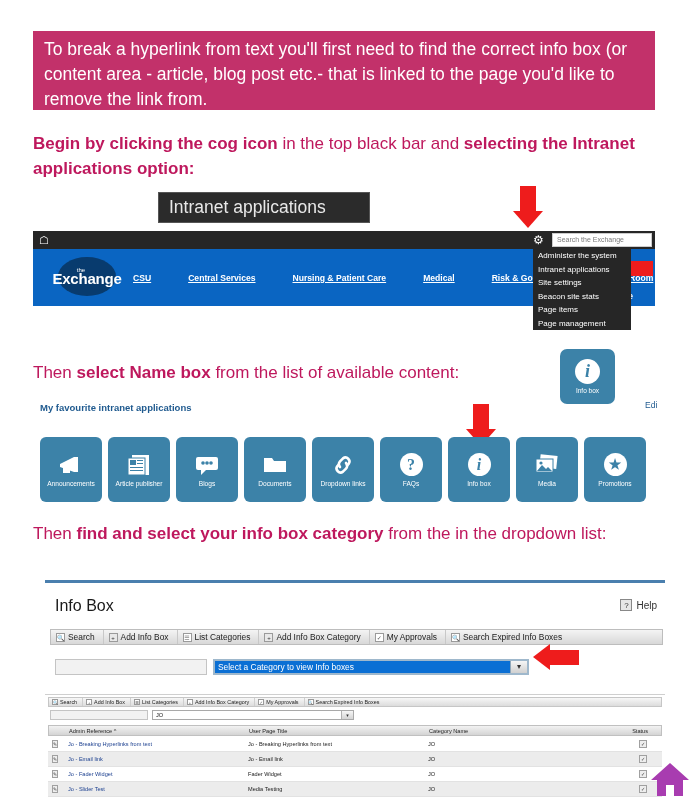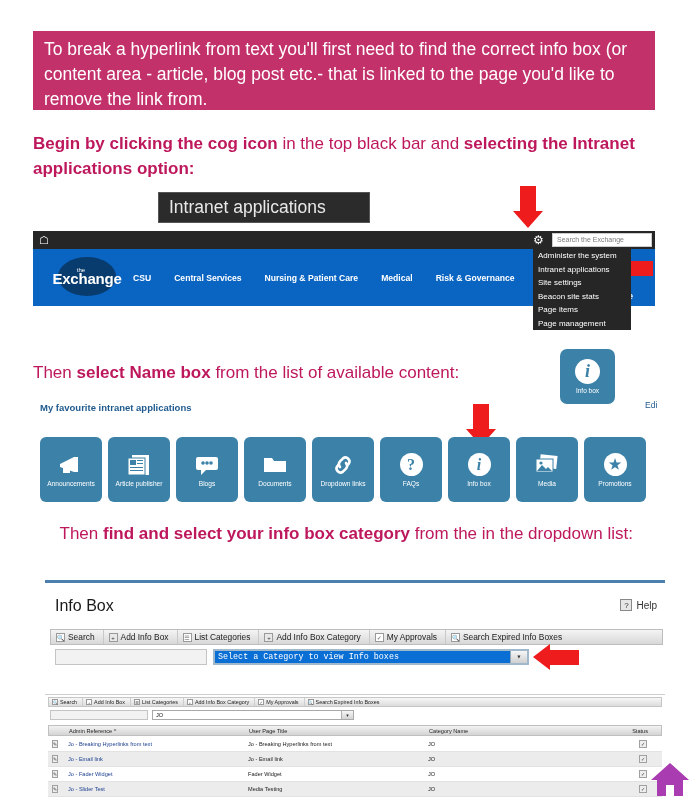--- a/index.html
+++ b/index.html
@@ -122,21 +122,21 @@
   }
   .logo-the { font-size: 6px; line-height: 6px; margin-bottom: -1px; margin-left:-12px;}
   .logo-ex  { font-size: 15px; font-weight: bold; line-height: 14px; letter-spacing: -0.2px; }
   .nav-links {
     position: absolute; left: 100px; top: 22px;
     width: 510px; height: 14px;
     display: flex; align-items: center;
   }
   .nav-link {
     color: #ffffff; font-size: 8.6px; font-weight: bold;
-    white-space: nowrap; margin-right: 23px;
+    white-space: nowrap; margin-right: 37px; text-decoration: underline;
   }
   .nav-sub {
     position: absolute; left: 0; top: 40px;
     width: 622px; height: 14px;
     display: flex; justify-content: flex-end; align-items: center;
     padding-right: 22px;
   }
   .nav-sub span {
     color: #ffffff; font-size: 8.6px; font-weight: bold;
     margin-left: 26px; white-space: nowrap;
@@ -259,22 +259,22 @@
     font-size: 8.4px; color: #222; white-space: nowrap;
   }
   .tb-ico {
     width: 9px; height: 9px;
     border: 1px solid #9a9a9a; background: #ffffff;
     font-size: 6px; line-height: 8px; text-align: center; color: #555;
   }
   .tb-ico.plus { background: #e8e8e8; color: #333; }
 
   .filter-row {
-    position: absolute; left: 5px; top: 66px;
-    width: 613px; height: 17px; font-family: Liberation Mono, monospace;
+    position: absolute; left: 5px; top: 76px;
+    width: 613px; height: 17px;
   }
   .blank-input {
     position: absolute; left: 5px; top: 0;
     width: 152px; height: 16px;
     background: #f2f2f2;
     border: 1px solid #c4c4c4;
   }
   .cat-select {
     position: absolute; left: 163px; top: 0;
     width: 316px; height: 16px;
@@ -548,21 +548,21 @@
   </div>
 
   <div class="tile">
     <div class="ticon">
       <div class="circle-glyph" style="font-size:14px;">★</div>
     </div>
     <div class="tlabel">Promotions</div>
   </div>
 </div>
 
-<div class="instruction" style="left:33px; top:521px; width:600px;text-align:right;">
+<div class="instruction" style="left:33px; top:521px; width:600px;">
   <span>Then </span><b>find and select your info box category</b><span> from the in the dropdown list:</span>
 </div>
 
 <div class="admin-panel">
   <div class="panel-title">Info Box</div>
   <div class="help-btn">
     <span class="help-box">?</span>
     <span class="help-label">Help</span>
   </div>
 

